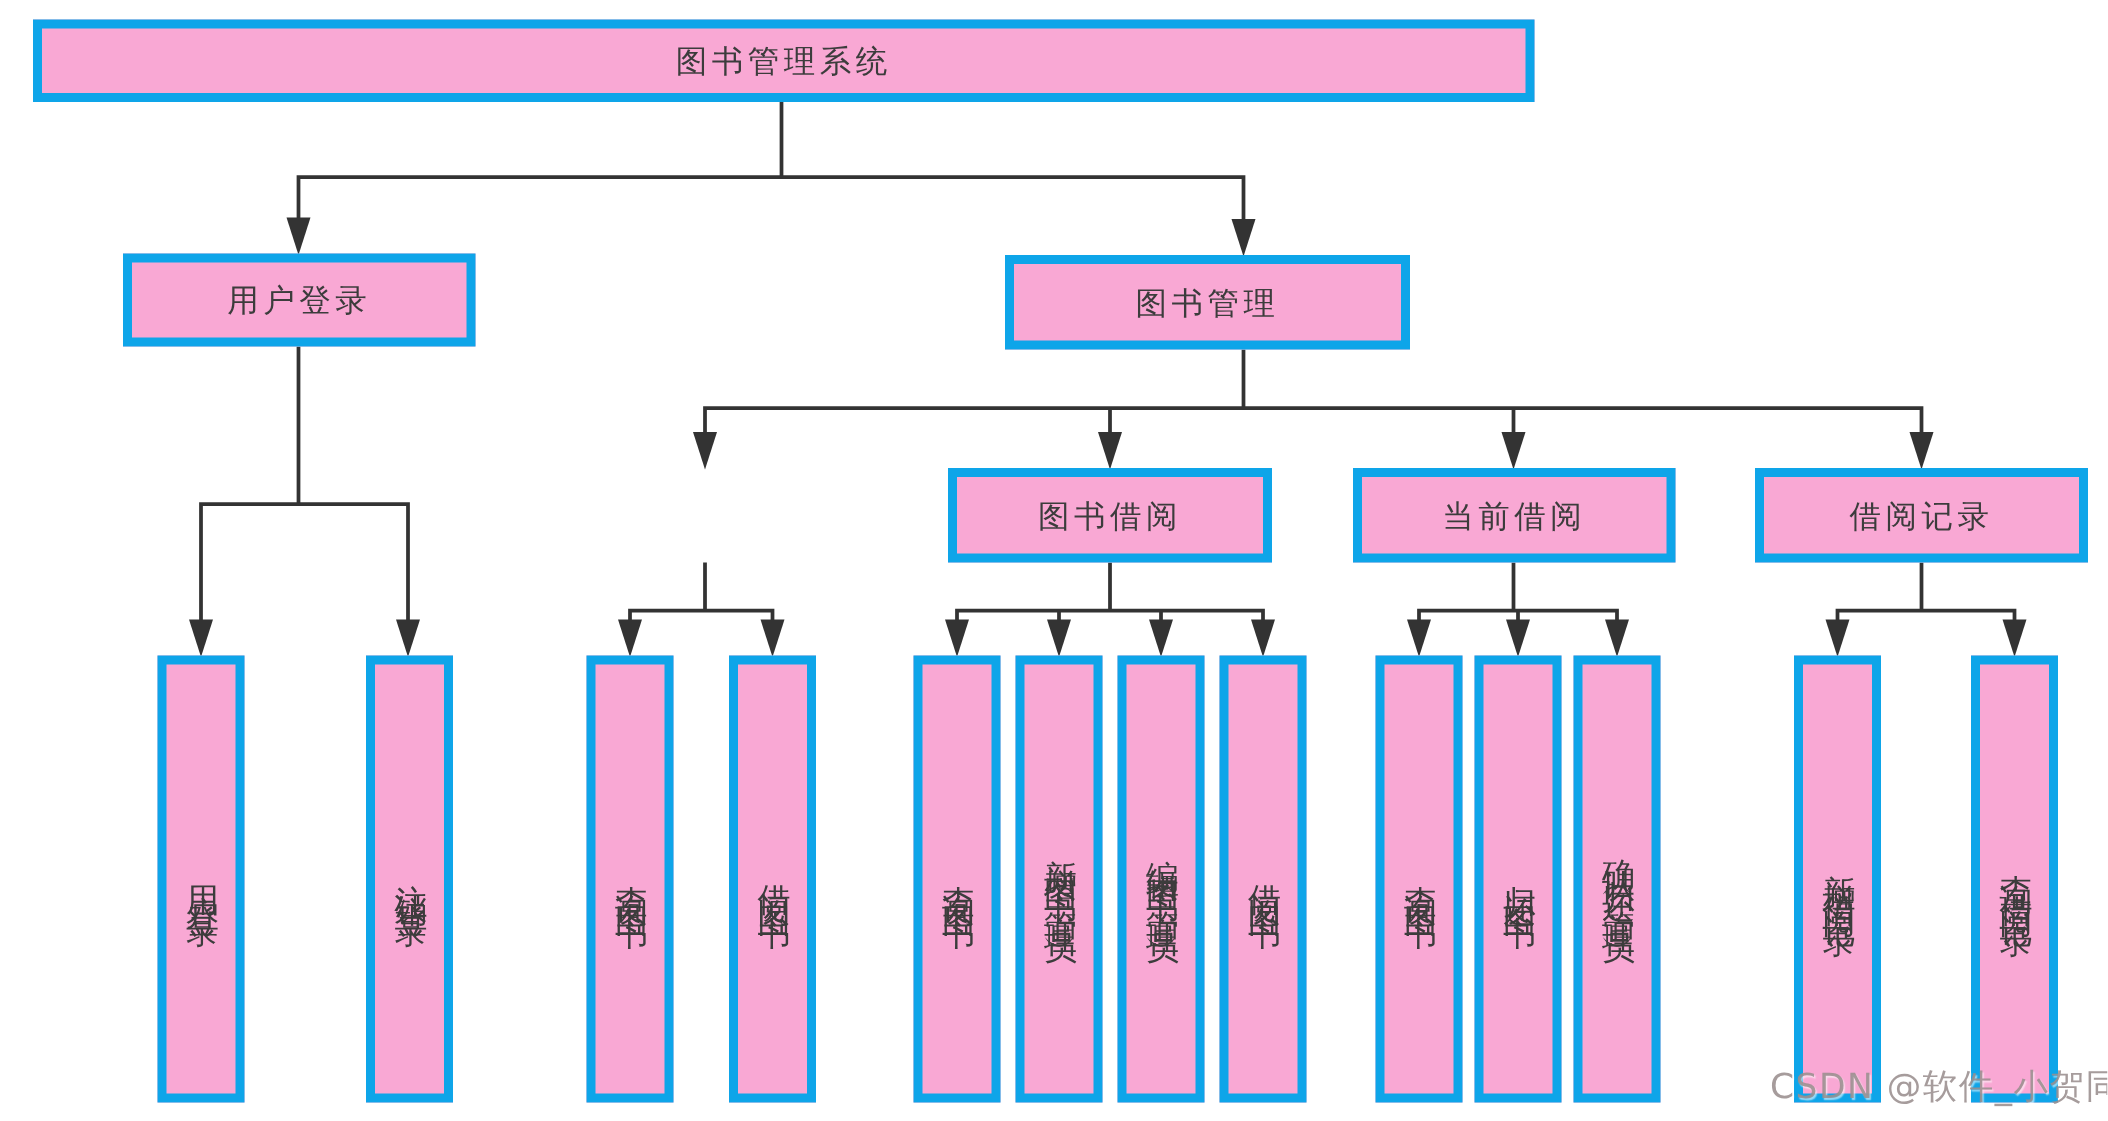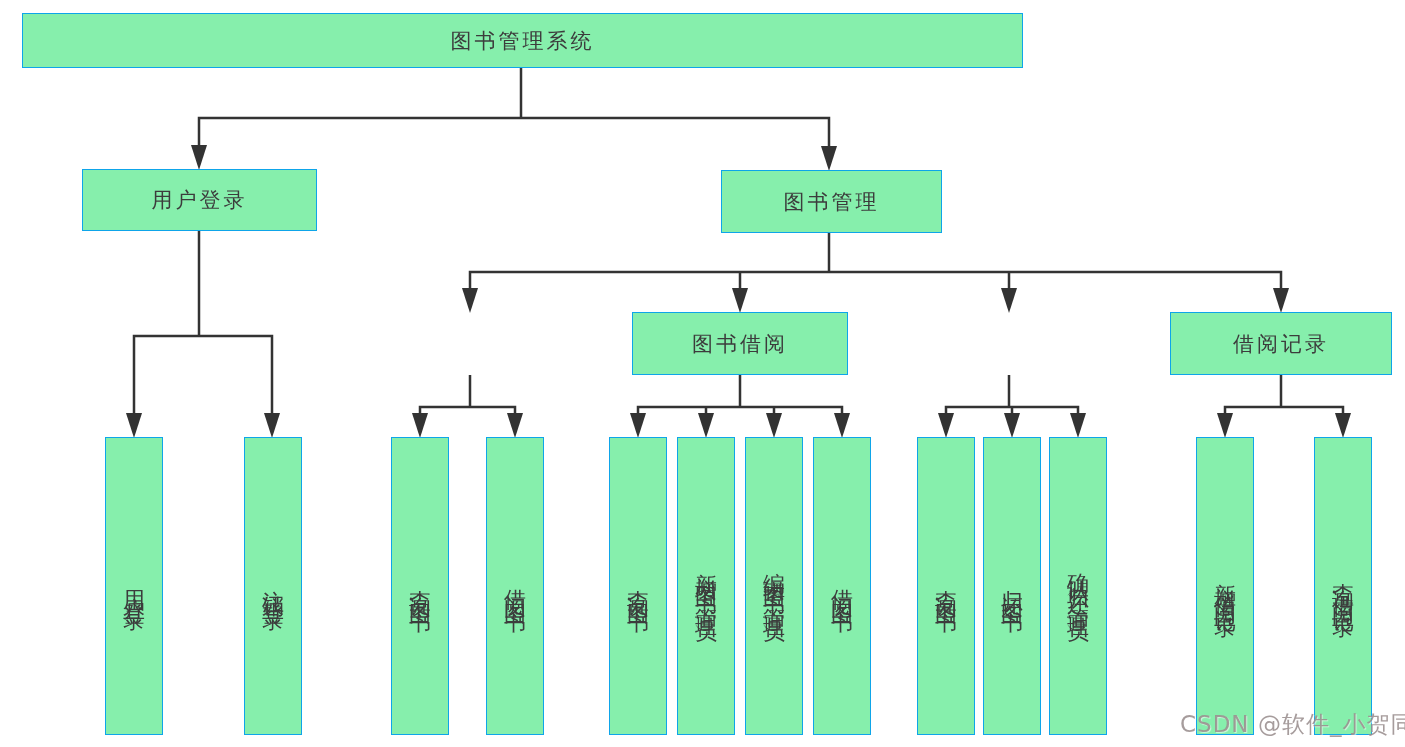--- a/index.html
+++ b/index.html
@@ -17,22 +17,22 @@
   }
   #connectors {
     position: absolute;
     left: 0;
     top: 0;
     z-index: 1;
   }
   .box {
     position: absolute;
     box-sizing: border-box;
-    border: 1px solid #0ea5e9;
-    background: #86efac;
+    border: 6px solid #0ea5e9;
+    background: #f9a8d4;
     display: flex;
     align-items: center;
     justify-content: center;
     color: #3c3c3c;
     z-index: 2;
   }
   .hlabel {
     font-size: 21px;
     letter-spacing: 3px;
     white-space: nowrap;
@@ -105,26 +105,29 @@
     </g>
   </svg>
 
   <div class="box" style="left:22px; top:13px; width:1001px; height:55px;">
     <span class="hlabel">图书管理系统</span>
   </div>
 
   <div class="box" style="left:82px; top:169px; width:235px; height:62px;">
     <span class="hlabel">用户登录</span>
   </div>
-  <div class="box" style="left:721px; top:170px; width:221px; height:63px;">
+  <div class="box" style="left:670px; top:170px; width:270px; height:63px;">
     <span class="hlabel">图书管理</span>
   </div>
 
   <div class="box" style="left:632px; top:312px; width:216px; height:63px;font-family:Liberation Mono, monospace;">
     <span class="hlabel">图书借阅</span>
+  </div>
+  <div class="box" style="left:902px; top:312px; width:215px; height:63px;">
+    <span class="hlabel">当前借阅</span>
   </div>
   <div class="box" style="left:1170px; top:312px; width:222px; height:63px;font-family:Liberation Mono, monospace;">
     <span class="hlabel">借阅记录</span>
   </div>
 
   <div class="box" style="left:105px; top:437px; width:58px; height:298px;">
     <span class="vlabel">用户登录</span>
   </div>
   <div class="box" style="left:244px; top:437px; width:58px; height:298px;">
     <span class="vlabel">注销登录</span>

